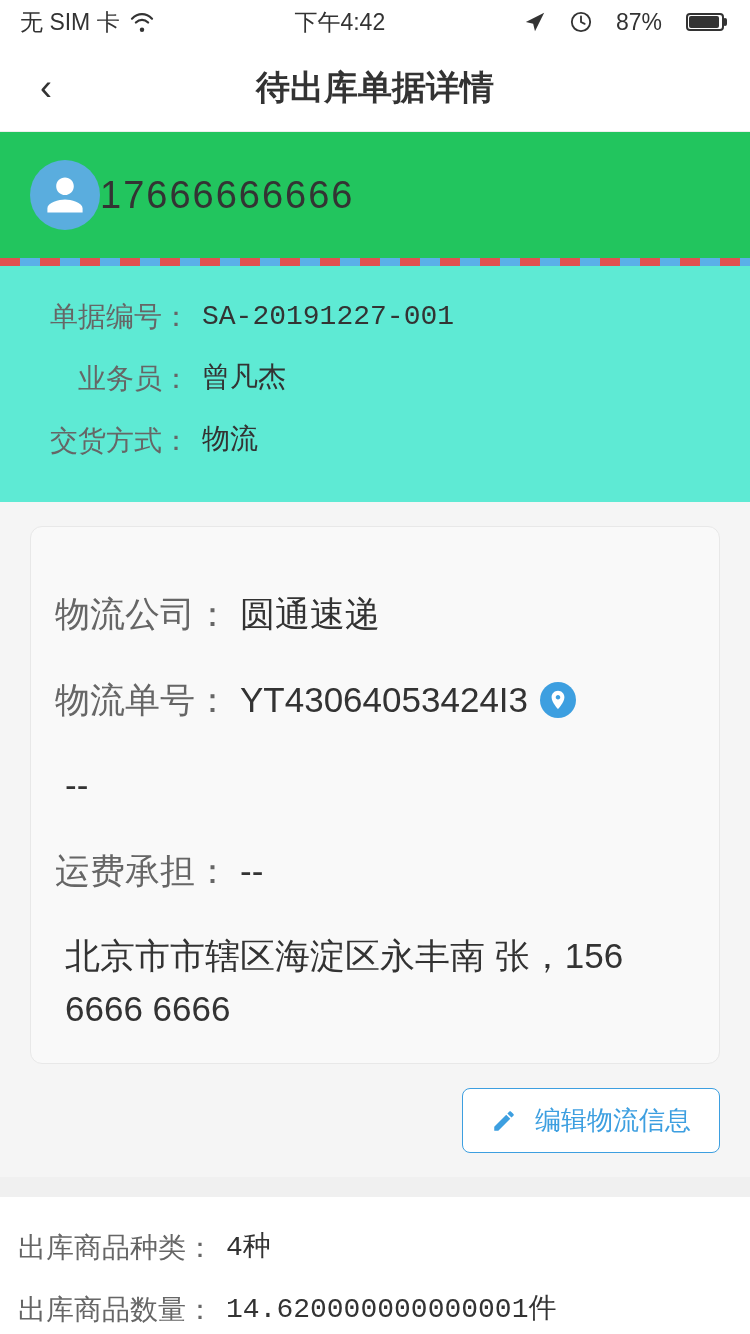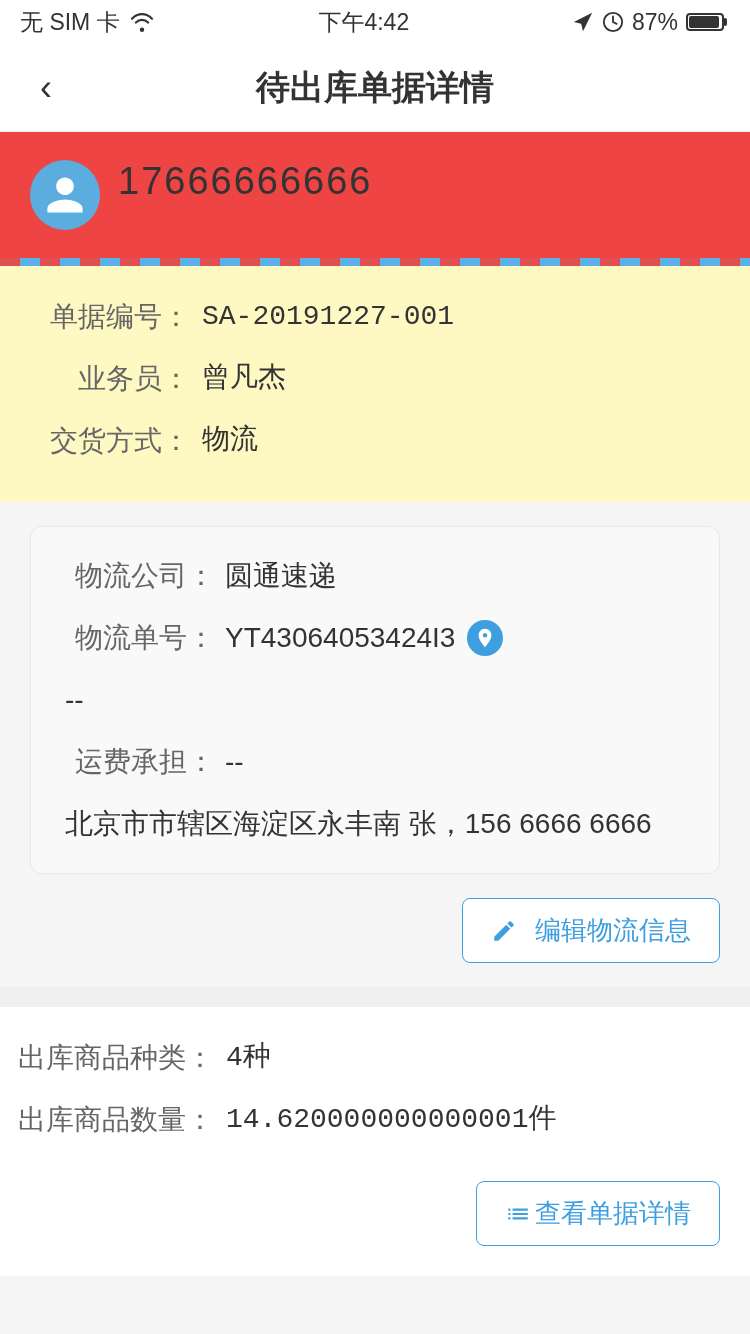--- a/index.html
+++ b/index.html
@@ -18,21 +18,21 @@
       display: flex;
       justify-content: space-between;
       align-items: center;
       background: #fff;
       padding: 0 20px;
       height: 44px;
       font-size: 23px;
       color: #333;
     }
     .status-left { display: flex; align-items: center; gap: 8px; }
-    .status-right { display: flex; align-items: center; gap: 8px; text-align: center; }
+    .status-right { display: flex; align-items: center; gap: 24px; text-align: center; }
 
     
     .nav-bar {
       background: #fff;
       display: flex;
       align-items: center;
       height: 88px;
       padding: 0 30px;
       border-bottom: 1px solid #eee;
       position: relative;
@@ -47,24 +47,24 @@
       position: absolute;
       left: 50%;
       transform: translateX(-50%);
       font-size: 34px;
       font-weight: 700;
       color: #333;
     }
 
     
     .user-header {
-      background: #ef4444;
+      background: #22c55e;
       padding: 28px 30px;
       display: flex;
-      gap: 18px;
+      align-items: center;
     }
     .user-avatar {
       width: 70px;
       height: 70px;
       background: #5AADDE;
       border-radius: 50%;
       display: flex;
       align-items: center;
       justify-content: center;
     }
@@ -82,21 +82,21 @@
       background: repeating-linear-gradient(
         90deg,
         #e05050 0px, #e05050 20px,
         #5ab0e8 20px, #5ab0e8 40px
       );
       margin: 0;
     }
 
     
     .info-section {
-      background: #fef9c3;
+      background: #5eead4;
       padding: 30px 40px 20px 30px;
       margin-top: 0;
     }
     .info-row {
       display: flex;
       align-items: flex-start;
       margin-bottom: 20px;
       font-size: 28px;
       line-height: 1.5;
     }
@@ -118,22 +118,23 @@
       background: #f9f9f9;
       border: 1px solid #e8e8e8;
       border-radius: 12px;
       margin: 24px 30px;
       padding: 28px 24px;
     }
     .logistics-row {
       display: flex;
       align-items: flex-start;
       margin-bottom: 20px;
-      font-size: 28px;
+      font-size: 35px;
       line-height: 1.5;
+      margin-top: 33px;
     }
     .logistics-row:last-child { margin-bottom: 0; }
     .logistics-label {
       color: #666;
       min-width: 160px;
       text-align: right;
       flex-shrink: 0;
     }
     .logistics-value {
       color: #333;

